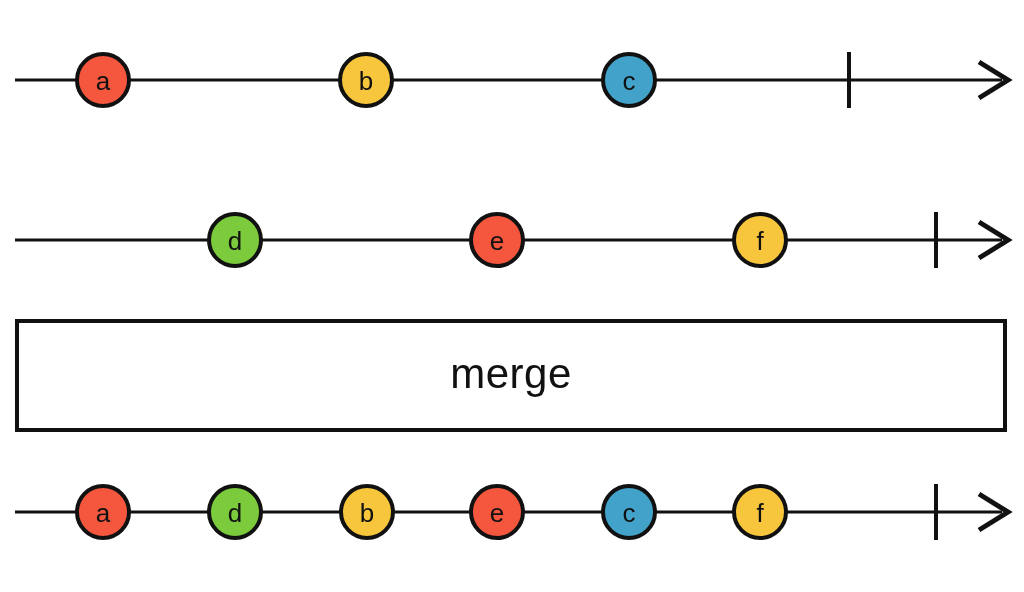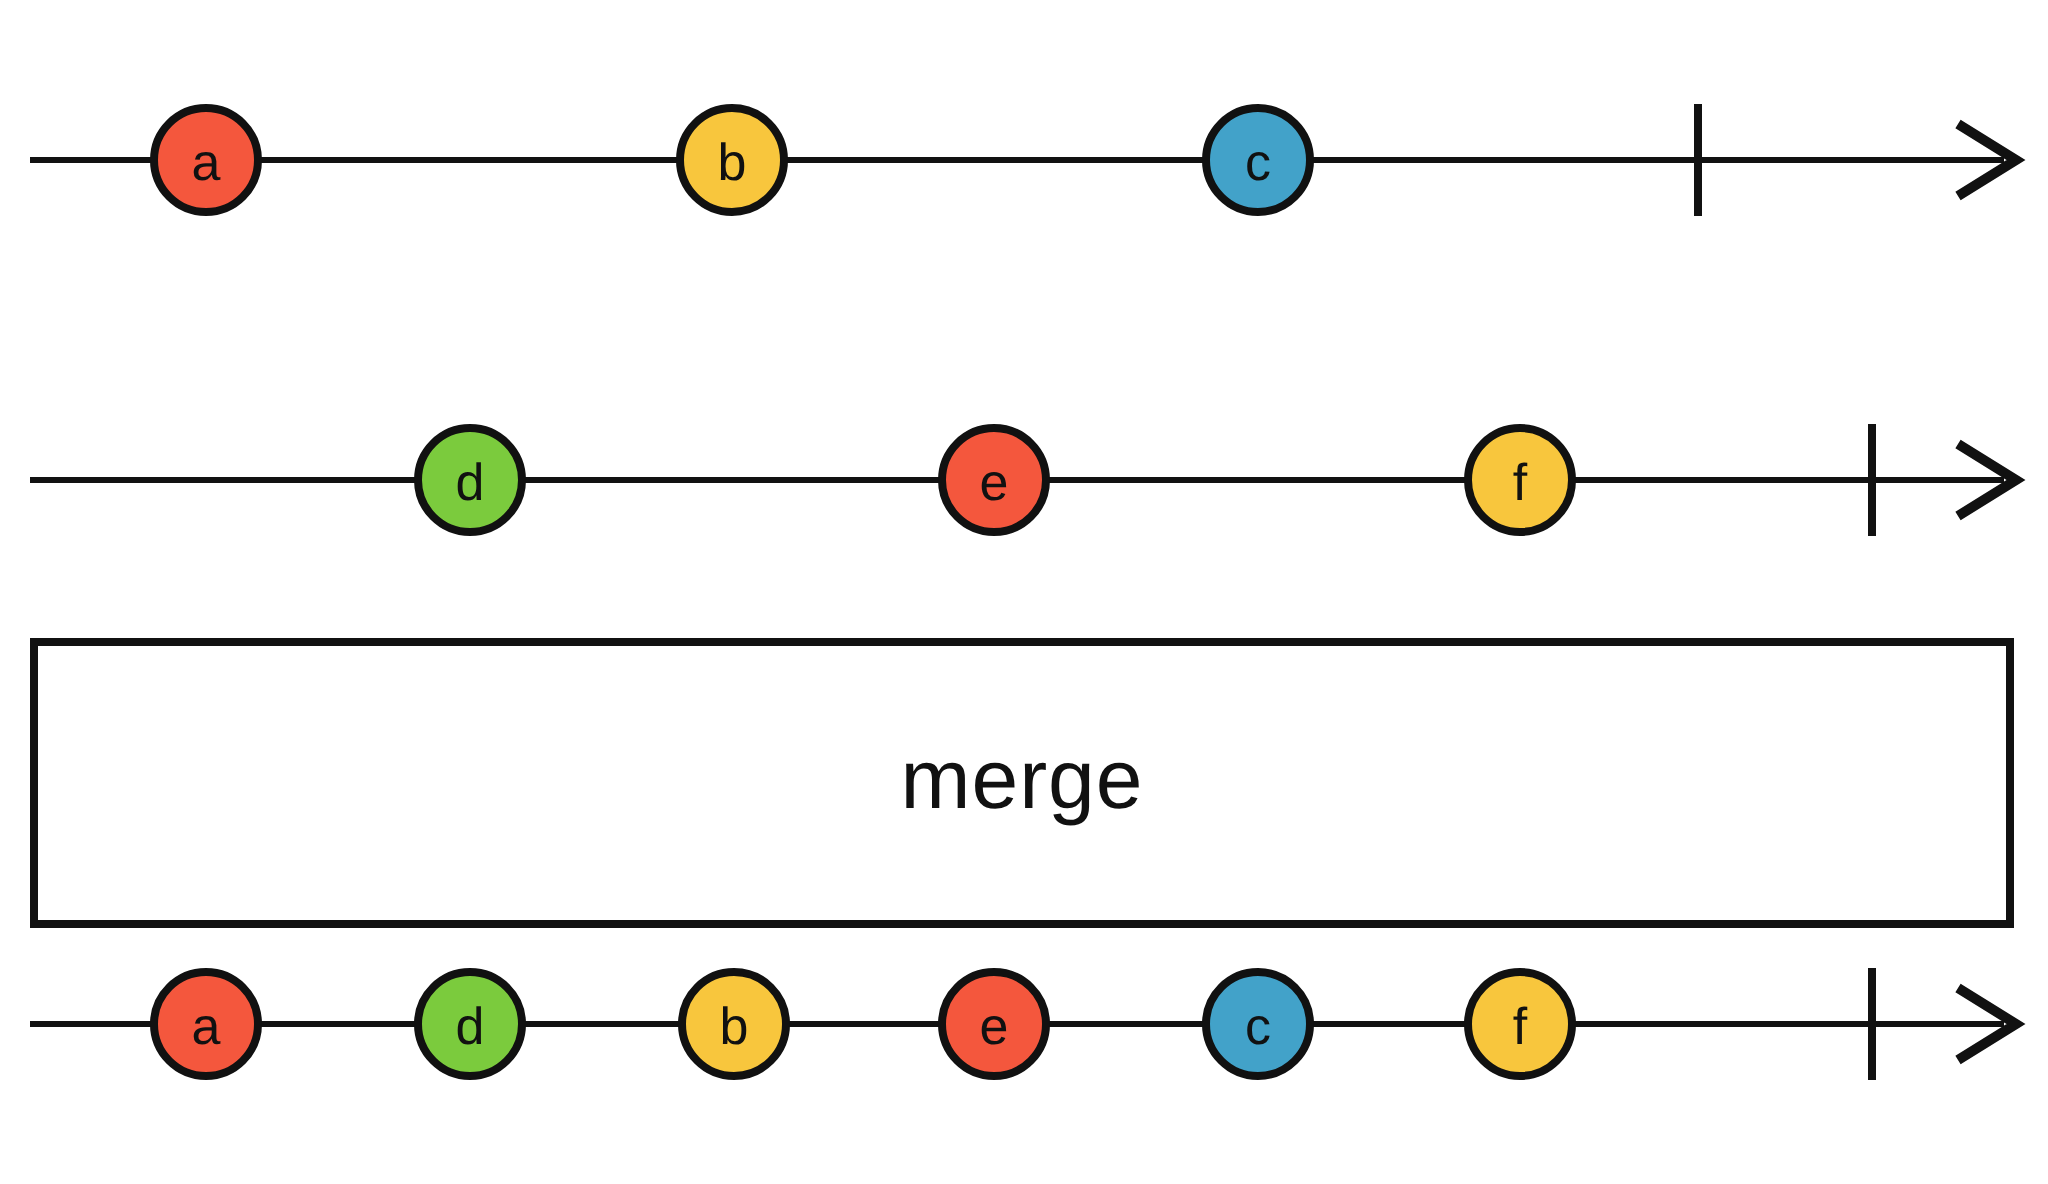--- a/index.html
+++ b/index.html
@@ -79,16 +79,16 @@
         <circle cx="367" cy="55" r="26" fill="#F8C63D" stroke="#111111" stroke-width="4"></circle>
         <text x="367" y="56" text-anchor="middle" dominant-baseline="central" fill="#111111" font-size="26" font-family="&quot;Liberation Sans&quot;, sans-serif">b</text>
         <circle cx="497" cy="55" r="26" fill="#F4573D" stroke="#111111" stroke-width="4"></circle>
         <text x="497" y="56" text-anchor="middle" dominant-baseline="central" fill="#111111" font-size="26" font-family="&quot;Liberation Sans&quot;, sans-serif">e</text>
         <circle cx="629" cy="55" r="26" fill="#42A2C9" stroke="#111111" stroke-width="4"></circle>
         <text x="629" y="56" text-anchor="middle" dominant-baseline="central" fill="#111111" font-size="26" font-family="&quot;Liberation Sans&quot;, sans-serif">c</text>
         <circle cx="760" cy="55" r="26" fill="#F8C63D" stroke="#111111" stroke-width="4"></circle>
         <text x="760" y="56" text-anchor="middle" dominant-baseline="central" fill="#111111" font-size="26" font-family="&quot;Liberation Sans&quot;, sans-serif">f</text>
       </svg>
     </div>
-  <div class="operator-box" id="operator-box" style="left: 15px; top: 319px; width: 992px; height: 145px;">
+  <div class="operator-box" id="operator-box" style="left: 15px; top: 319px; width: 992px; height: 113px;">
     <span class="operator-label">merge</span>
   </div>
 </div>
 
 </body></html>

